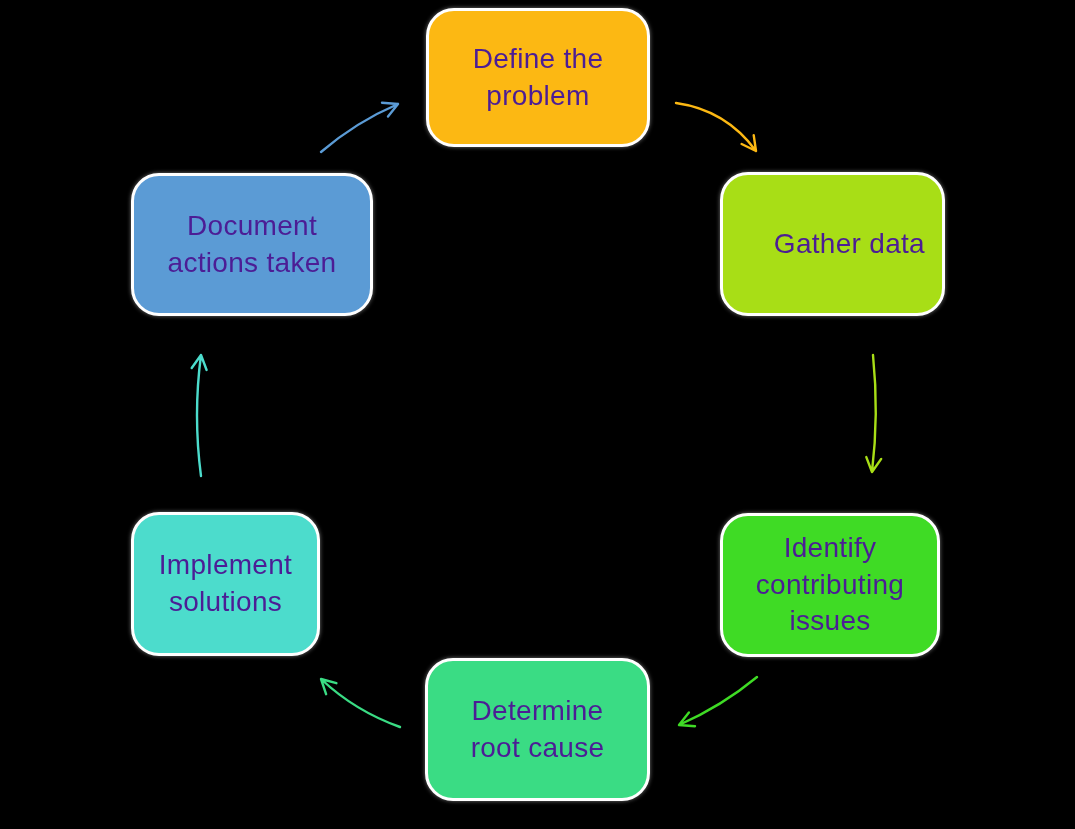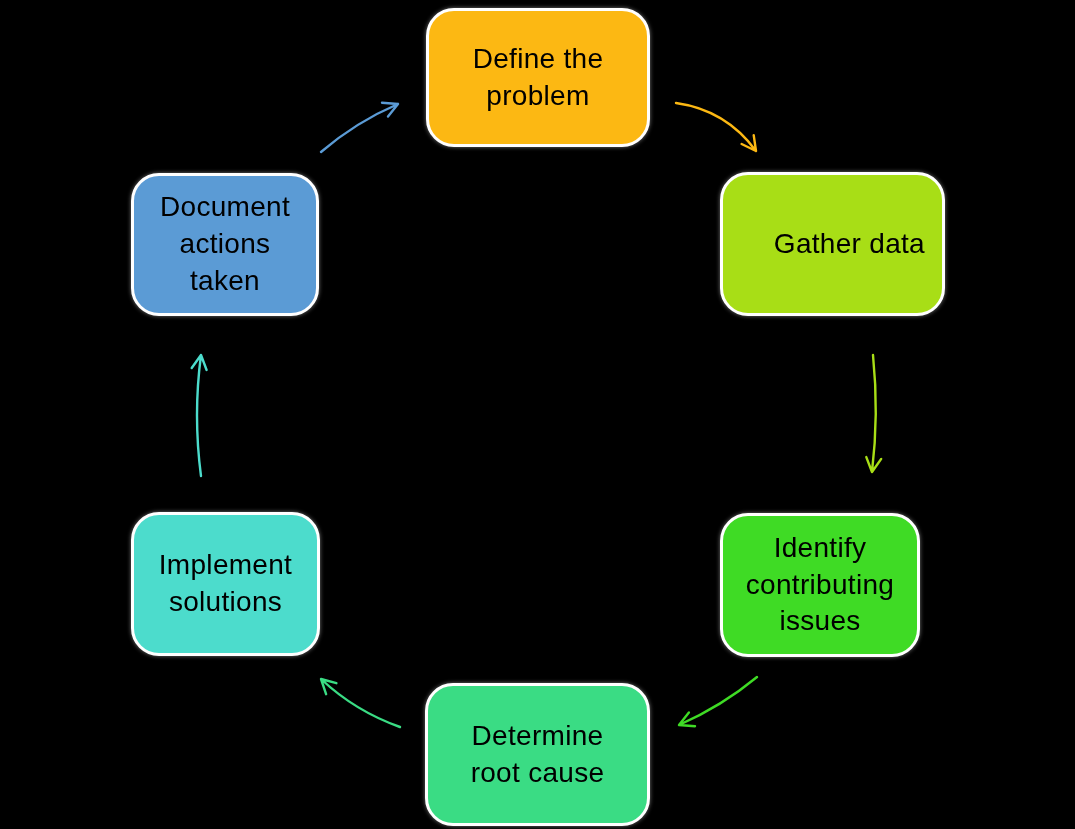--- a/index.html
+++ b/index.html
@@ -38,31 +38,31 @@
     border: 3px solid #fff;
     border-radius: 28px;
     box-shadow: 0 0 4px rgba(255,255,255,0.45);
     display: flex;
     align-items: center;
     justify-content: center;
     text-align: center;
     padding: 0 17px;
   }
   .node-label {
-    color: #000000;
+    color: #4c1d95;
     font-size: 28px;
     line-height: 1.32;
     letter-spacing: 0.3px;
   }
   .node-define    { left: 426px; top: 8px;   width: 224px; height: 139px; }
   .node-gather    { left: 720px; top: 172px; width: 225px; height: 144px; }
-  .node-identify  { left: 720px; top: 513px; width: 200px; height: 144px; }
-  .node-determine { left: 425px; top: 683px; width: 225px; height: 143px; }
+  .node-identify  { left: 720px; top: 513px; width: 220px; height: 144px; }
+  .node-determine { left: 425px; top: 658px; width: 225px; height: 143px; }
   .node-implement { left: 131px; top: 512px; width: 189px; height: 144px; }
-  .node-document  { left: 131px; top: 173px; width: 188px; height: 143px; }
+  .node-document  { left: 131px; top: 173px; width: 242px; height: 143px; }
 </style>
 </head>
 <body>
 
 <div class="canvas" style="background-color: rgb(0, 0, 0);">
 
   <svg class="arrows-layer" viewBox="0 0 1075 829">
     <path d="M676,103 Q726,110 756,151 M741.6,144 L756,151 L753.7,135.2" stroke="#FCB813"></path>
     <path d="M873,355 Q879,414 872,472 M866.3,457.1 L872,472 L881.2,458.9" stroke="#A8DE16"></path>
     <path d="M757,677 Q722,706 679,725 M688.9,712.4 L679,725 L695,726.2" stroke="#3FDB25"></path>

